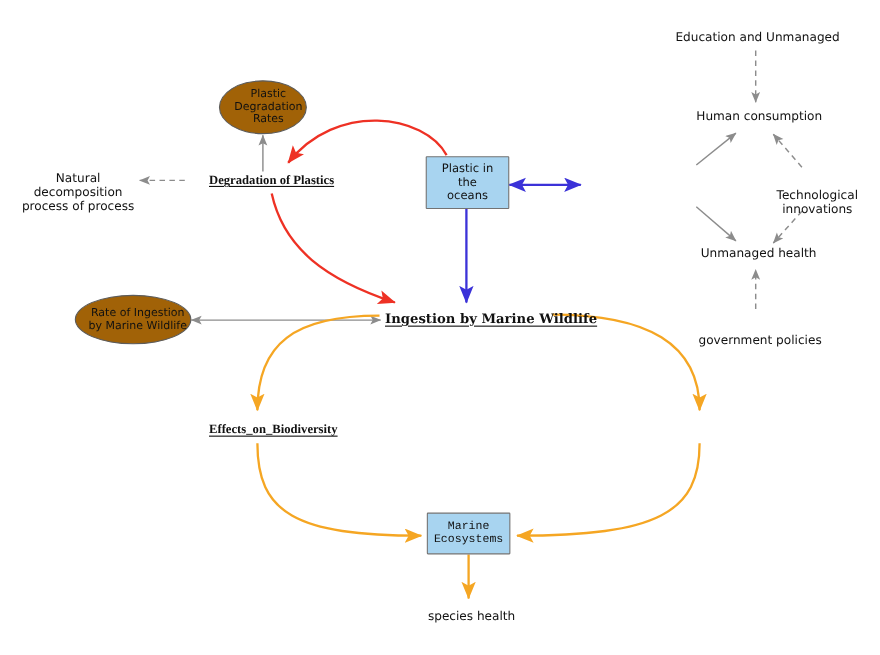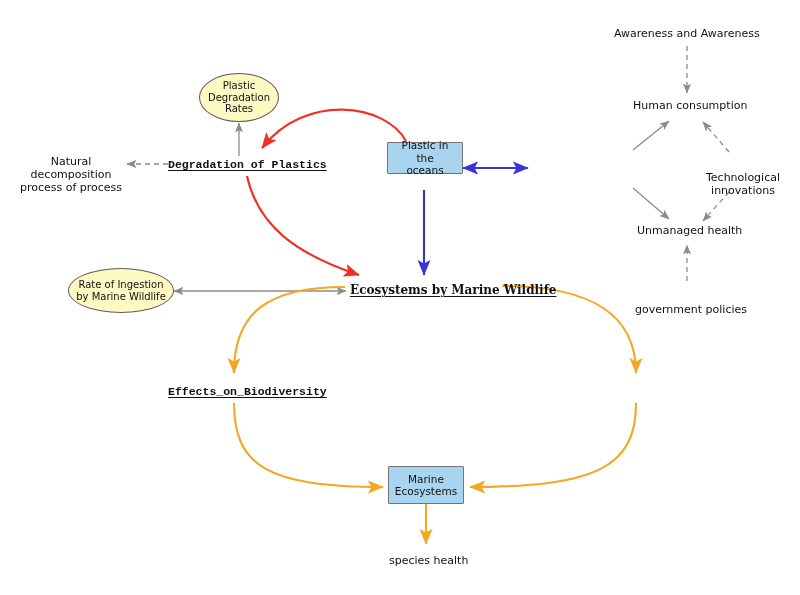--- a/index.html
+++ b/index.html
@@ -33,26 +33,27 @@
   }
   
   .label-plain {
     font-family: "DejaVu Sans", sans-serif;
     font-size: 11px;
     font-weight: 400;
     color: #111111;
   }
   
   .label-var {
-    font-family: Liberation Mono, monospace;
+    font-family: Liberation Serif, serif;
     font-size: 11.5px;
     font-weight: 700;
     text-decoration: underline;
     text-underline-offset: 2px;
     color: #111111;
+    margin-left: 22px;
   }
   
   .label-var-serif {
     font-family: "DejaVu Serif", serif;
     font-size: 12px;
     font-weight: 700;
     text-decoration: underline;
     text-underline-offset: 2px;
     color: #111111;
   }
@@ -66,27 +67,27 @@
     align-items: center;
     justify-content: center;
     font-family: "DejaVu Sans", sans-serif;
     font-size: 10.5px;
     color: #111111;
     padding: 2px 4px;
     white-space: normal;
   }
   
   .ellipse {
-    background: #fef9c3;
+    background: #a16207;
     border: 1.3px solid #5c5c5c;
     border-radius: 50%;
     box-sizing: border-box;
     display: flex;
     align-items: center;
-    justify-content: center;
+    justify-content: flex-end;
     font-family: "DejaVu Sans", sans-serif;
     font-size: 10px;
     color: #111111;
     padding: 2px 3px;
     white-space: normal;
   }
   .multiline { white-space: pre-line; }
 </style>
 </head>
 <body>
@@ -156,52 +157,52 @@
     <span>Plastic
 Degradation
 Rates</span>
   </div>
 
   <div class="node ellipse multiline" style="left:68px; top:268px; width:106px; height:45px;">
     <span>Rate of Ingestion
 by Marine Wildlife</span>
   </div>
 
-  <div class="node box multiline" style="left:387px; top:142px; width:76px; height:32px;">
+  <div class="node box multiline" style="left:387px; top:142px; width:76px; height:48px;">
     <span>Plastic in the
 oceans</span>
   </div>
 
-  <div class="node box multiline" style="left:388px; top:466px; width:76px; height:38px;">
+  <div class="node box multiline" style="left:388px; top:466px; width:76px; height:38px;font-family:Liberation Mono, monospace;">
     <span>Marine
 Ecosystems</span>
   </div>
 
   <div class="node label-var" style="left:168px; top:158px;">
     <span>Degradation of Plastics</span>
   </div>
 
 
   <div class="node label-var-serif" style="left:350px; top:283px;">
-    <span>Ecosystems by Marine Wildlife</span>
+    <span>Ingestion by Marine Wildlife</span>
   </div>
 
   <div class="node label-var" style="left:168px; top:385px;">
     <span>Effects_on_Biodiversity</span>
   </div>
 
 
   <div class="node label-plain multiline" style="left:19px; top:143px; width:104px;">
     <span>Natural
 decomposition
 process of process</span>
   </div>
 
   <div class="node label-plain" style="left:614px; top:28px;">
-    <span>Awareness and Awareness</span>
+    <span>Education and Unmanaged</span>
   </div>
 
   <div class="node label-plain" style="left:633px; top:100px;text-align:center;">
     <span>Human consumption</span>
   </div>
 
   <div class="node label-plain multiline" style="left:704px; top:159px; width:78px;">
     <span>Technological
 innovations</span>
   </div>

